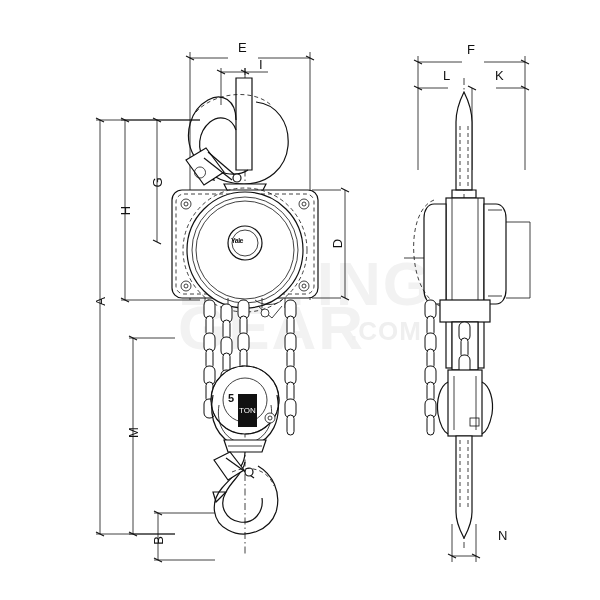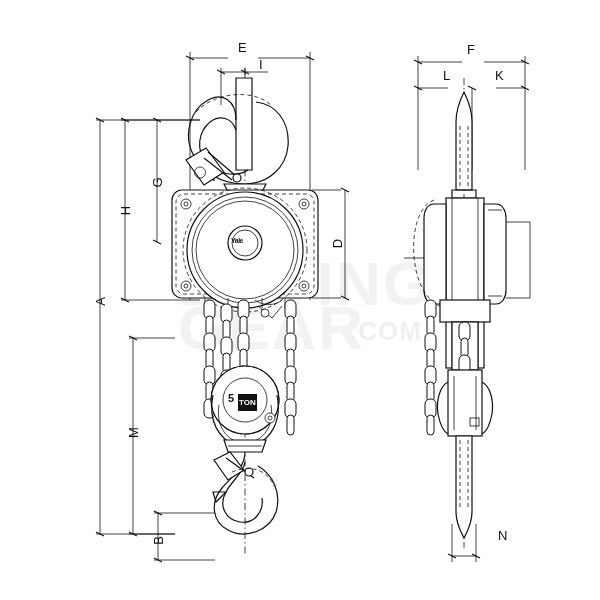--- a/index.html
+++ b/index.html
@@ -310,17 +310,17 @@
   <div class="dimlbl rot" style="left:125px;top:425px;width:16px;text-align:center;">M</div>
   <div class="dimlbl rot" style="left:150px;top:533px;width:16px;text-align:center;">B</div>
   <div class="dimlbl rot" style="left:329px;top:236px;width:16px;text-align:center;">D</div>
 
   <div class="dimlbl" style="left:467px;top:42px;">F</div>
   <div class="dimlbl" style="left:443px;top:68px;">L</div>
   <div class="dimlbl" style="left:495px;top:68px;">K</div>
   <div class="dimlbl" style="left:498px;top:528px;">N</div>
 
   <div style="position:absolute;left:228px;top:392px;font-size:11px;font-weight:bold;color:#111;">5</div>
-  <div style="position:absolute;left:238px;top:394px;font-size:8px;font-weight:bold;color:#111;background:#111;color:#fff;padding:4px 1px;">TON</div>
+  <div style="position:absolute;left:238px;top:394px;font-size:8px;font-weight:normal;color:#111;background:#111;color:#fff;padding:12px 1px;">TON</div>
 
   <div style="position:absolute;left:231px;top:237px;font-size:7px;font-weight:bold;color:#111;letter-spacing:-.5px;">Yale</div>
 
 </div>
 
 </body></html>

